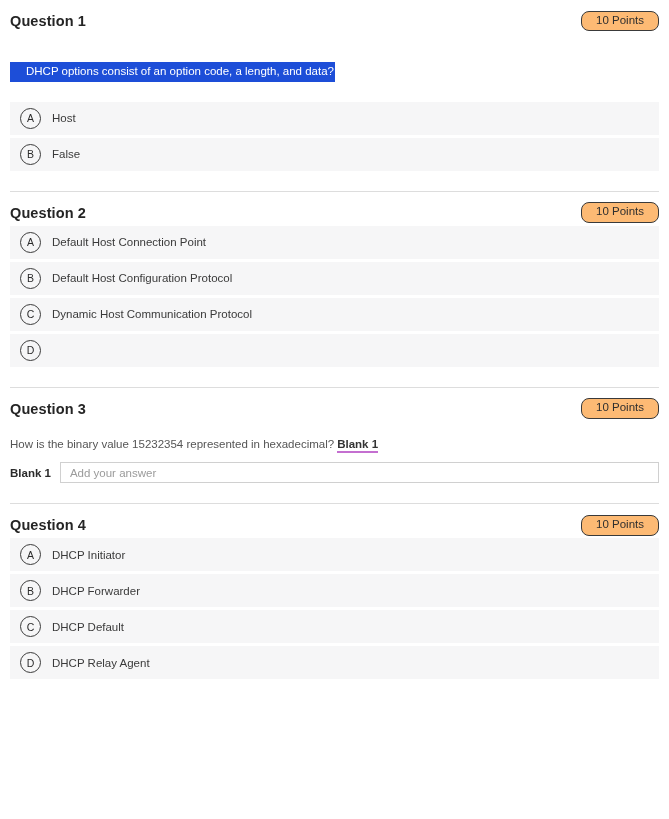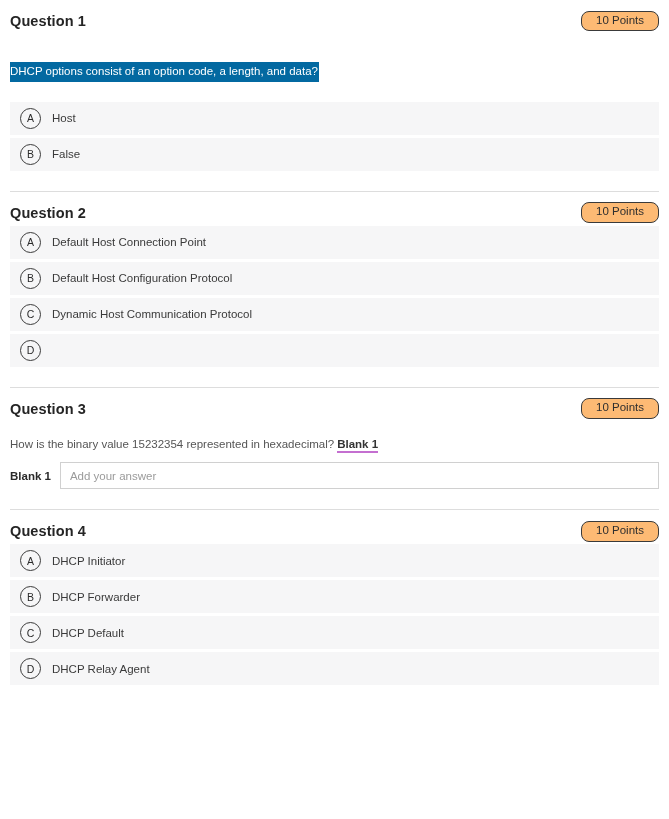--- a/index.html
+++ b/index.html
@@ -46,23 +46,23 @@
   }
   .q-text {
     font-size: 11.5px;
     color: #555555;
     margin-top: 14px;
     margin-bottom: 10px;
     line-height: 1.45;
   }
   .q-text.highlighted {
     display: inline-block;
-    background: #0369a1;
+    background: #1d4ed8;
     color: #ffffff;
-    padding: 1px 1px 2px 0px;
+    padding: 1px 1px 2px 16px;
   }
   .highlight-wrap {
     margin-top: 14px;
     margin-bottom: 10px;
   }
   .blank-ref {
     font-weight: bold;
     color: #333333;
     border-bottom: 2px solid #c46fd0;
     padding-bottom: 1px;
@@ -110,21 +110,21 @@
   }
   .blank-label {
     font-size: 11.5px;
     font-weight: bold;
     color: #2b2b2b;
     margin-right: 9px;
     white-space: nowrap;
   }
   .blank-input {
     flex: 1;
-    height: 27px;
+    height: 21px;
     border: 1px solid #d0d0d0;
     background: #ffffff;
     font-family: "Liberation Sans", sans-serif;
     font-size: 11.5px;
     color: #333333;
     padding: 0 9px;
     box-sizing: border-box;
     outline: none;
   }
   .blank-input::placeholder {

